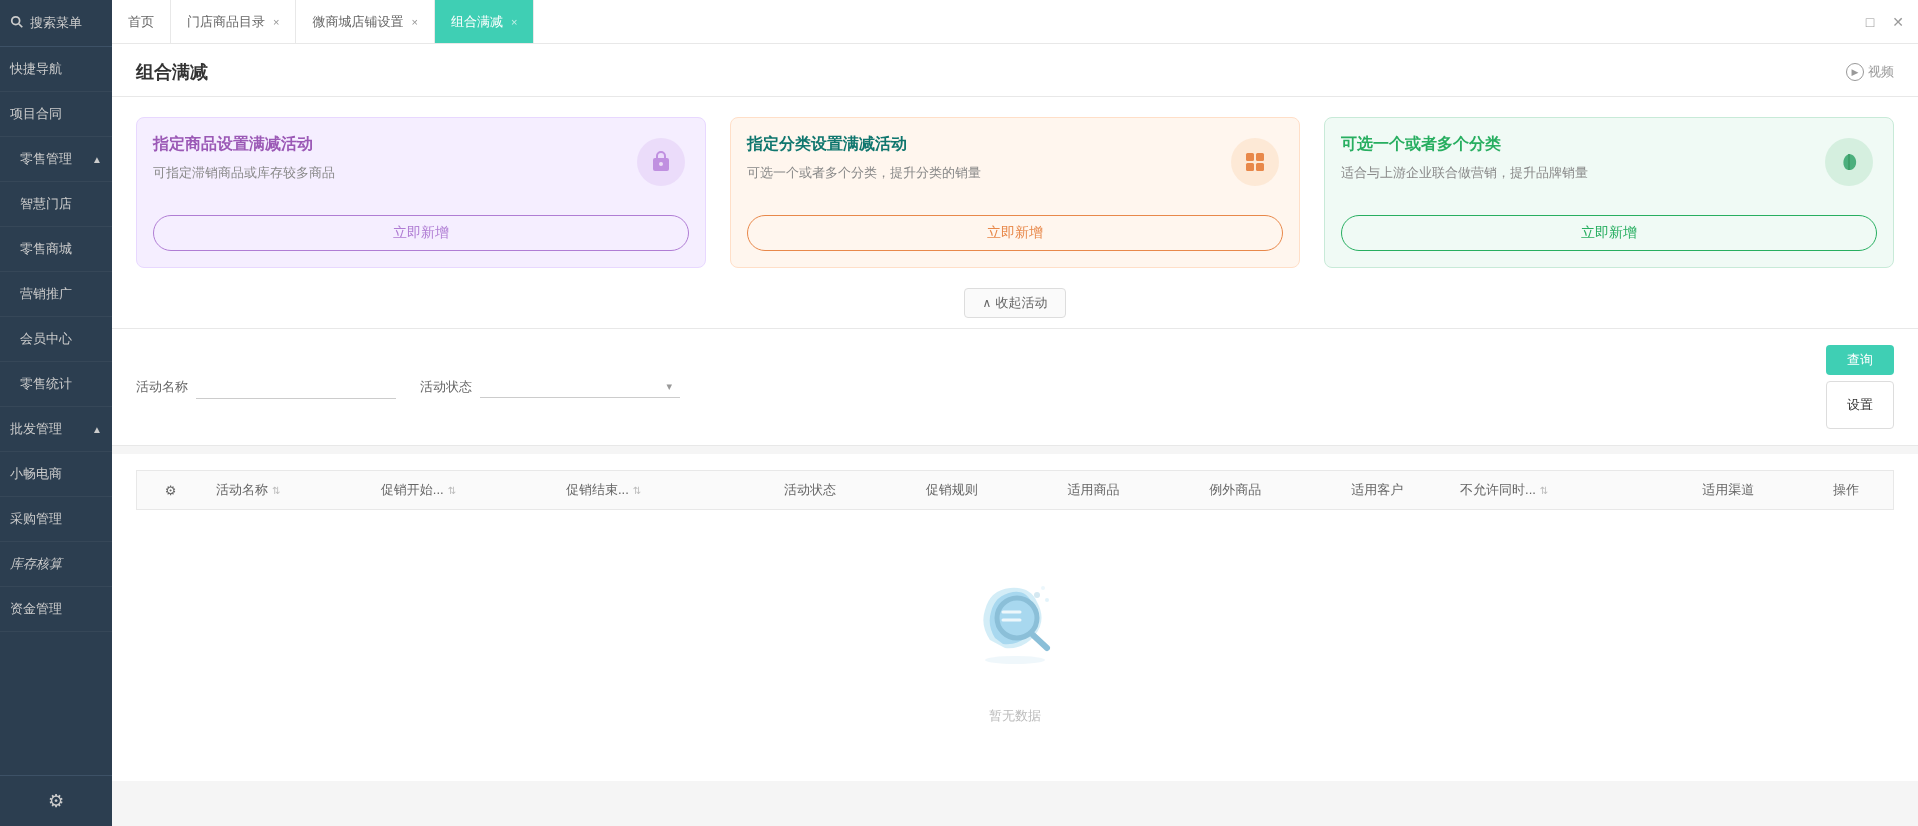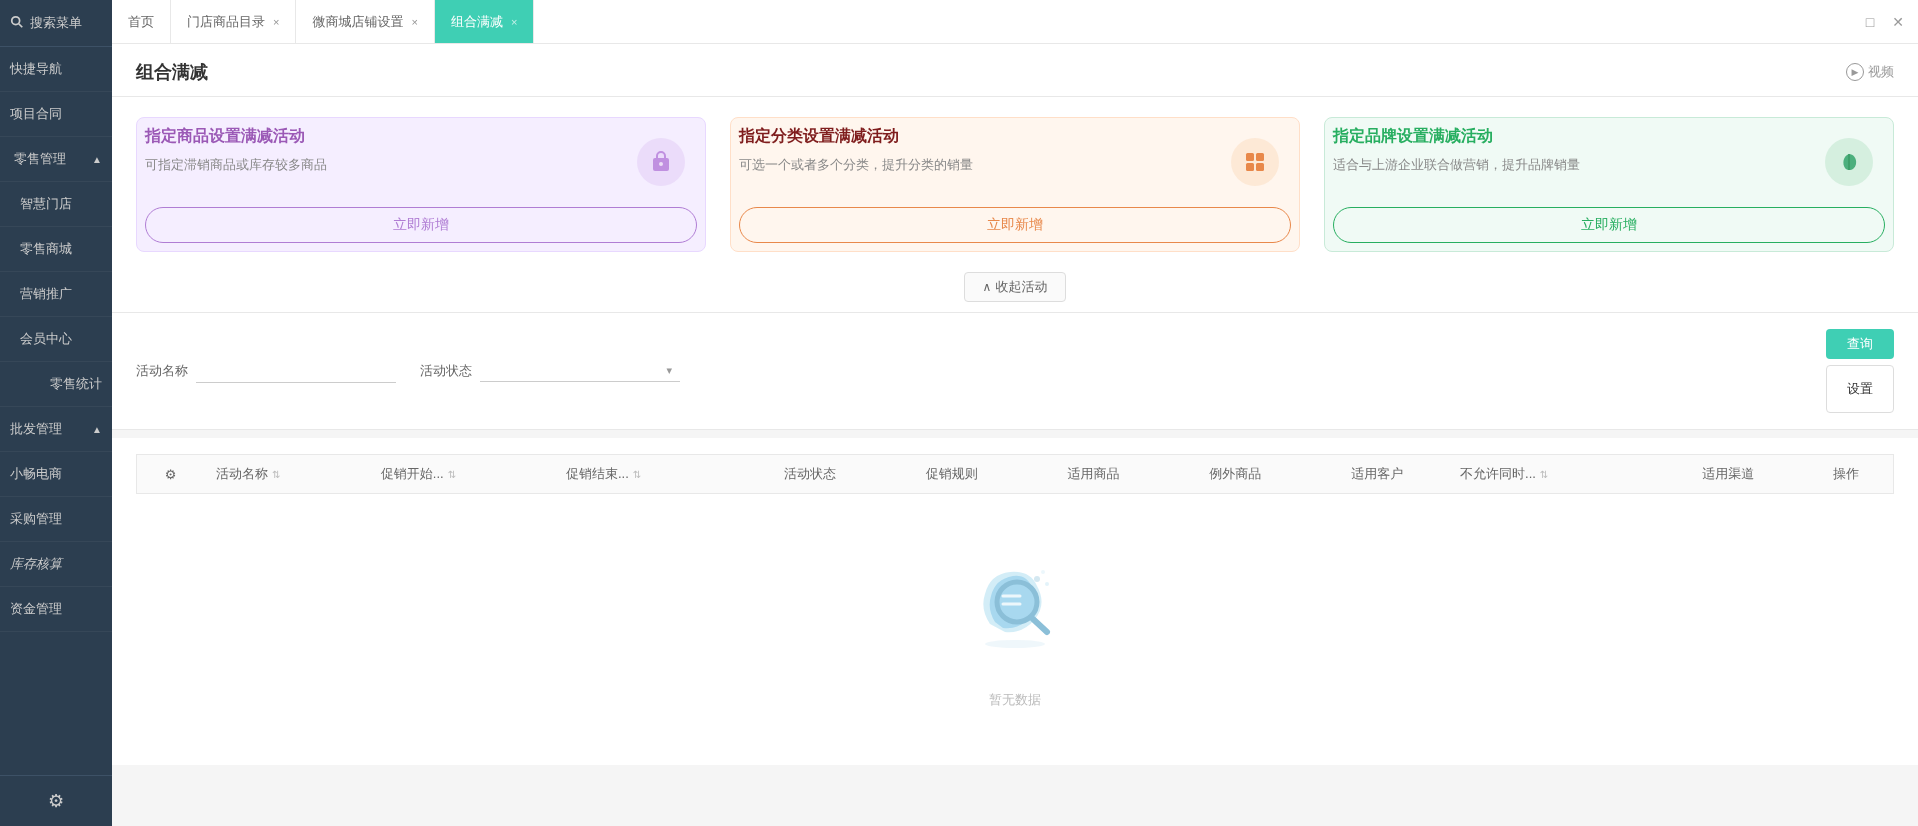--- a/index.html
+++ b/index.html
@@ -134,35 +134,35 @@
       padding: 20px 24px 10px;
       background: #fff;
     }
     .cards-row {
       display: flex;
       gap: 24px;
     }
     .activity-card {
       flex: 1;
       border-radius: 8px;
-      padding: 8px;
+      padding: 16px;
       position: relative;
       overflow: hidden;
     }
     .card-purple { background: #f5eeff; border: 1px solid #e8d8ff; }
     .card-orange { background: #fff6ee; border: 1px solid #ffdfc8; }
     .card-green { background: #f0faf5; border: 1px solid #c8ead8; }
 
     .card-title {
       font-size: 16px;
       font-weight: 600;
       margin-bottom: 8px;
     }
     .card-purple .card-title { color: #9b59b6; }
-    .card-orange .card-title { color: #7f1d1d; }
+    .card-orange .card-title { color: #0f766e; }
     .card-green .card-title { color: #27ae60; }
 
     .card-desc {
       font-size: 13px;
       color: #888;
       margin-bottom: 16px;
       line-height: 1.5;
       min-height: 36px;
     }
     .card-icon {
@@ -351,37 +351,37 @@
     </span>
     <span>搜索菜单</span>
   </div>
   <div id="sidebar-items-container">
       <div class="sidebar-item" style="padding-left: 10px;">
         <span>快捷导航</span>
       </div>
       <div class="sidebar-item" style="padding-left: 10px;">
         <span>项目合同</span>
       </div>
-      <div class="sidebar-item" style="padding-left: 14px; font-family: Liberation Serif, serif;">
+      <div class="sidebar-item" style="padding-left: 20px; font-family: Liberation Serif, serif;">
         <span>零售管理</span>
         <span style="font-size: 10px;">▲</span>
       </div>
       <div class="sidebar-item" style="padding-left: 20px; font-size: 13px;">
         <span>智慧门店</span>
       </div>
       <div class="sidebar-item" style="padding-left: 20px; font-size: 13px;">
         <span>零售商城</span>
       </div>
       <div class="sidebar-item" style="padding-left: 20px; font-size: 13px;">
         <span>营销推广</span>
       </div>
       <div class="sidebar-item" style="padding-left: 20px; font-size: 13px;">
         <span>会员中心</span>
       </div>
-      <div class="sidebar-item" style="padding-left: 20px; font-size: 13px; justify-content: flex-end;">
+      <div class="sidebar-item" style="padding-left: 20px; font-size: 13px;">
         <span>零售统计</span>
       </div>
       <div class="sidebar-item" style="padding-left: 10px;">
         <span>批发管理</span>
         <span style="font-size: 10px;">▲</span>
       </div>
       <div class="sidebar-item" style="padding-left: 10px;">
         <span>小畅电商</span>
       </div>
       <div class="sidebar-item" style="padding-left: 10px;">
@@ -466,21 +466,21 @@
             <div class="card-desc">可选一个或者多个分类，提升分类的销量</div>
             <button class="card-btn">立即新增</button>
           </div>
           <div class="activity-card card-green">
             <div class="card-icon">
               <svg width="28" height="28" viewBox="0 0 28 28" fill="none">
       <path d="M14 6 C8 8 7 16 10 20 C13 24 20 22 21 16 C22 10 18 6 14 6Z" fill="#4caf7d"></path>
       <path d="M14 6 L14 22" stroke="#3a9a65" stroke-width="1.5"></path>
     </svg>
             </div>
-            <div class="card-title">指定品牌设置满减活动</div>
+            <div class="card-title">可选一个或者多个分类</div>
             <div class="card-desc">适合与上游企业联合做营销，提升品牌销量</div>
             <button class="card-btn">立即新增</button>
           </div>
         </div>
     </div>
 
     <div class="collapse-bar">
       <div class="collapse-bar-inner">
         <span style="font-size:12px;">∧</span>
         <span>收起活动</span>

